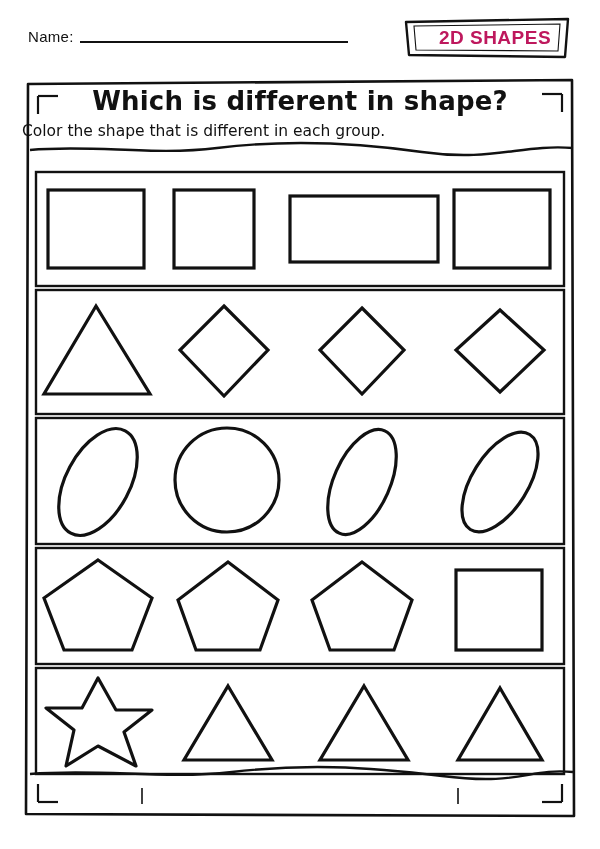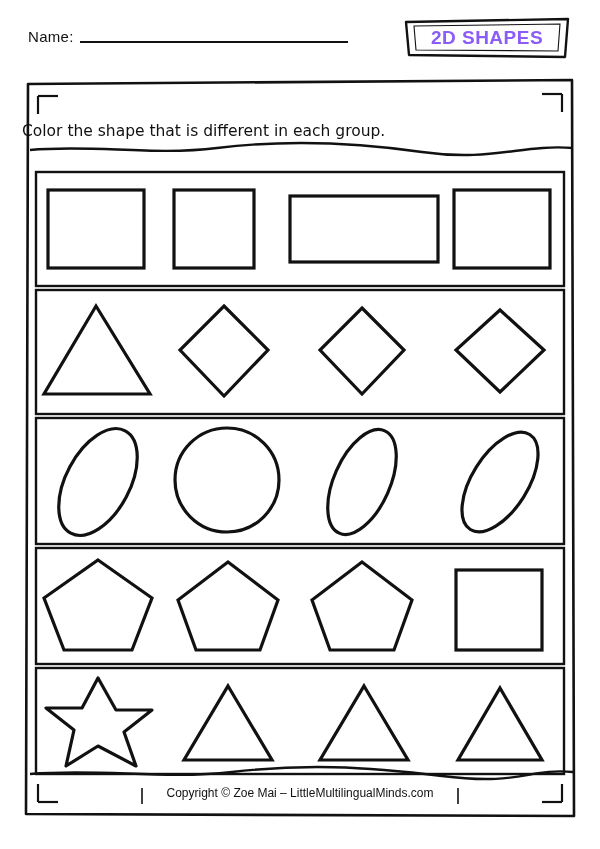--- a/index.html
+++ b/index.html
@@ -39,27 +39,27 @@
   }
 
   .badge {
     position: absolute;
     right: 28px; top: 16px;
     width: 170px; height: 44px;
   }
   .badge svg { display: block; }
   .badge-text {
     position: absolute;
-    left: 0; top: 0;
+    left: 8px; top: 0;
     width: 170px; height: 44px;
     display: flex; align-items: center; justify-content: center;
     font-size: 19px;
     font-weight: bold;
     letter-spacing: .5px;
-    color: #8b5cf6;
+    color: #be185d;
   }
 
   
   .frame {
     position: absolute;
     left: 22px; top: 74px;
     width: 556px; height: 748px;
   }
   .frame > svg { position: absolute; left: 0; top: 0; }
 
@@ -128,20 +128,21 @@
       <path d="M540 728 L520 728" stroke="#111111" stroke-width="2.2"></path>
 
       <path d="M8 76 C 70 70, 130 82, 195 74 S 330 68, 400 78 S 500 70, 551 74" fill="none" stroke="#111111" stroke-width="2.4"></path>
 
       <path d="M8 700 C 80 694, 140 706, 210 698 S 340 692, 420 702 S 505 694, 551 698" fill="none" stroke="#111111" stroke-width="2.4"></path>
 
       <path d="M120 714 L120 730" stroke="#111111" stroke-width="1.6"></path>
       <path d="M436 714 L436 730" stroke="#111111" stroke-width="1.6"></path>
     </svg>
 
+    <div class="title">Which is different in shape?</div>
     <div class="subtitle">Color the shape that is different in each group.</div>
 
     <div class="rows">
 
       <svg class="row-svg" style="top:96px" width="556" height="118" viewBox="0 0 556 118">
         <rect x="14" y="2" width="528" height="114" fill="none" stroke="#111111" stroke-width="2.4"></rect>
         <rect x="26" y="20" width="96" height="78" fill="none" stroke="#111111" stroke-width="3.2"></rect>
         <rect x="152" y="20" width="80" height="78" fill="none" stroke="#111111" stroke-width="3.2"></rect>
         <rect x="268" y="26" width="148" height="66" fill="none" stroke="#111111" stroke-width="3.2"></rect>
         <rect x="432" y="20" width="96" height="78" fill="none" stroke="#111111" stroke-width="3.2"></rect>
@@ -174,16 +175,15 @@
       <svg class="row-svg" style="top:592px" width="556" height="110" viewBox="0 0 556 110">
         <rect x="14" y="2" width="528" height="106" fill="none" stroke="#111111" stroke-width="2.4"></rect>
         <polygon points="76,12 94,44 130,44 102,66 114,100 76,80 44,100 52,64 24,42 60,42" fill="none" stroke="#111111" stroke-width="3.2" stroke-linejoin="round"></polygon>
         <polygon points="206,20 250,94 162,94" fill="none" stroke="#111111" stroke-width="3.2"></polygon>
         <polygon points="342,20 386,94 298,94" fill="none" stroke="#111111" stroke-width="3.2"></polygon>
         <polygon points="478,22 520,94 436,94" fill="none" stroke="#111111" stroke-width="3.2"></polygon>
       </svg>
 
     </div>
 
-    <div class="footer">Copyright © Zoe Mai – LittleMultilingualMinds.com</div>
   </div>
 
 </div>
 
 </body></html>

